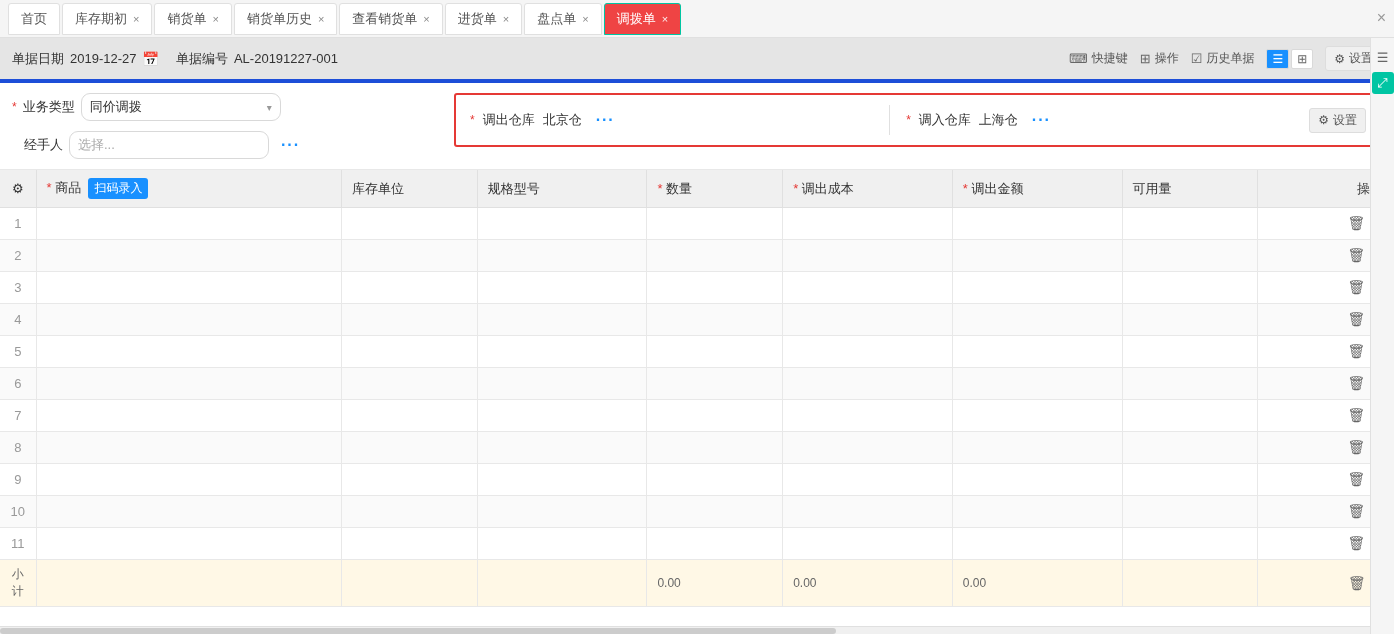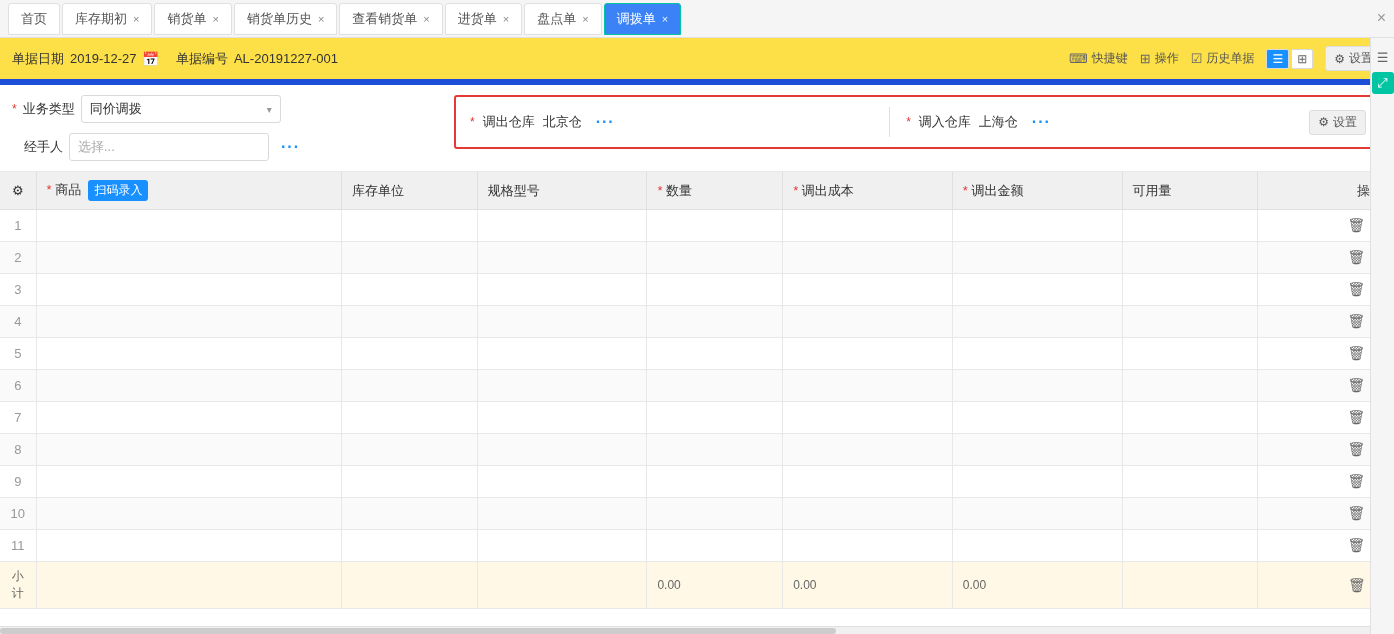--- a/index.html
+++ b/index.html
@@ -24,40 +24,40 @@
       cursor: pointer;
       background: #fff;
       border: 1px solid #e0e0e0;
       border-radius: 3px 3px 0 0;
       font-size: 13px;
       color: #555;
       white-space: nowrap;
       gap: 6px;
     }
     .tab.active {
-      background: #3b82f6;
+      background: #ef4444;
       color: #fff;
       border-color: #00c5a3;
     }
     .tab .close-icon {
       font-size: 11px;
       color: inherit;
       opacity: 0.7;
       cursor: pointer;
     }
     .tab.active .close-icon { color: #fff; opacity: 0.9; }
     .tab-bar-wrap { position: relative; }
 
     
     .toolbar {
       display: flex;
       align-items: center;
       padding: 8px 12px;
-      border-bottom: 6px solid #1d4ed8;
-      background: #fde047;
+      border-bottom: 4px solid #1d4ed8;
+      background: #e5e5e5;
       gap: 16px;
     }
     .toolbar-left {
       display: flex;
       align-items: center;
       gap: 16px;
       flex: 1;
     }
     .toolbar-right {
       display: flex;
@@ -126,21 +126,21 @@
       position: relative;
     }
     .form-field {
       display: flex;
       align-items: center;
       gap: 6px;
     }
     .required-star { color: #e53935; font-size: 12px; }
     .field-input {
       border: 1px solid #d9d9d9;
-      border-radius: 3px;
+      border-radius: 9px;
       padding: 4px 8px;
       font-size: 13px;
       color: #333;
       min-width: 140px;
       background: #fff;
       cursor: pointer;
       display: flex;
       align-items: center;
       justify-content: space-between;
       gap: 6px;

